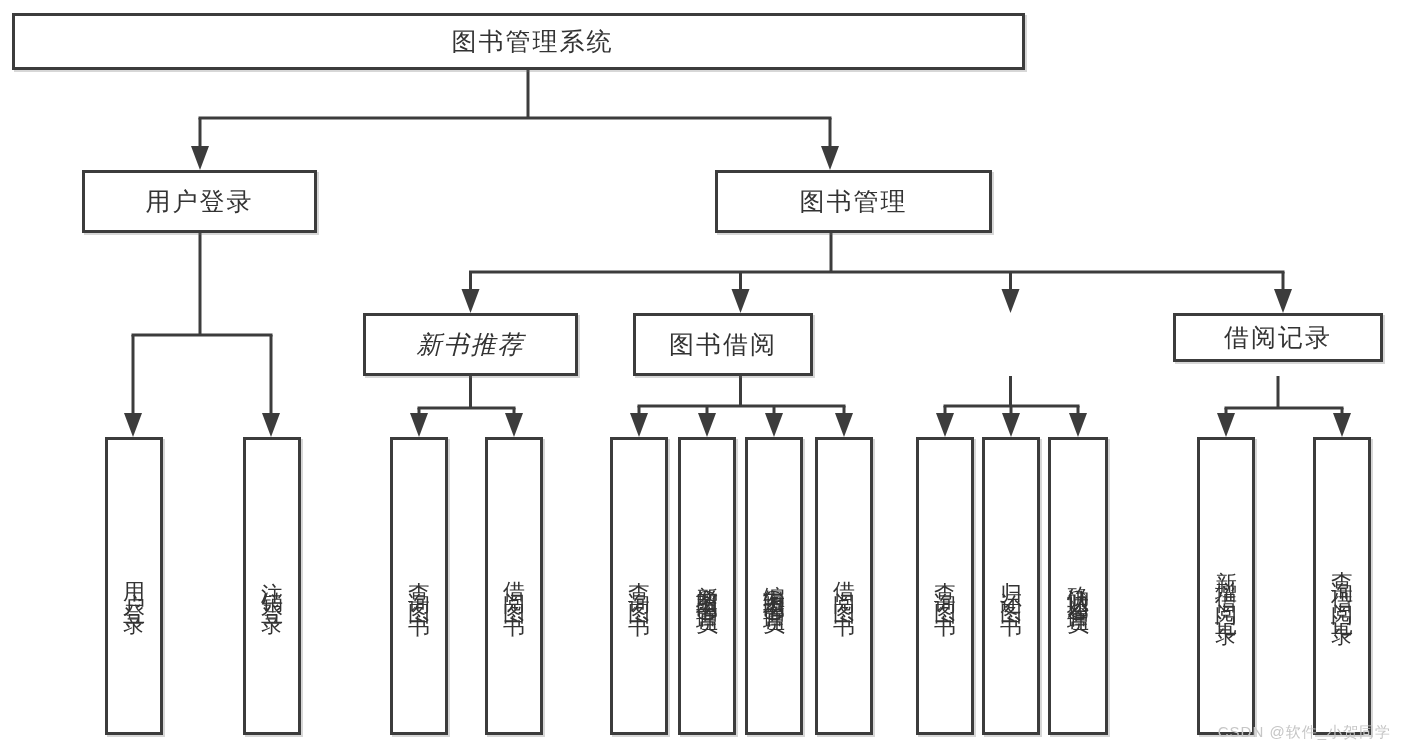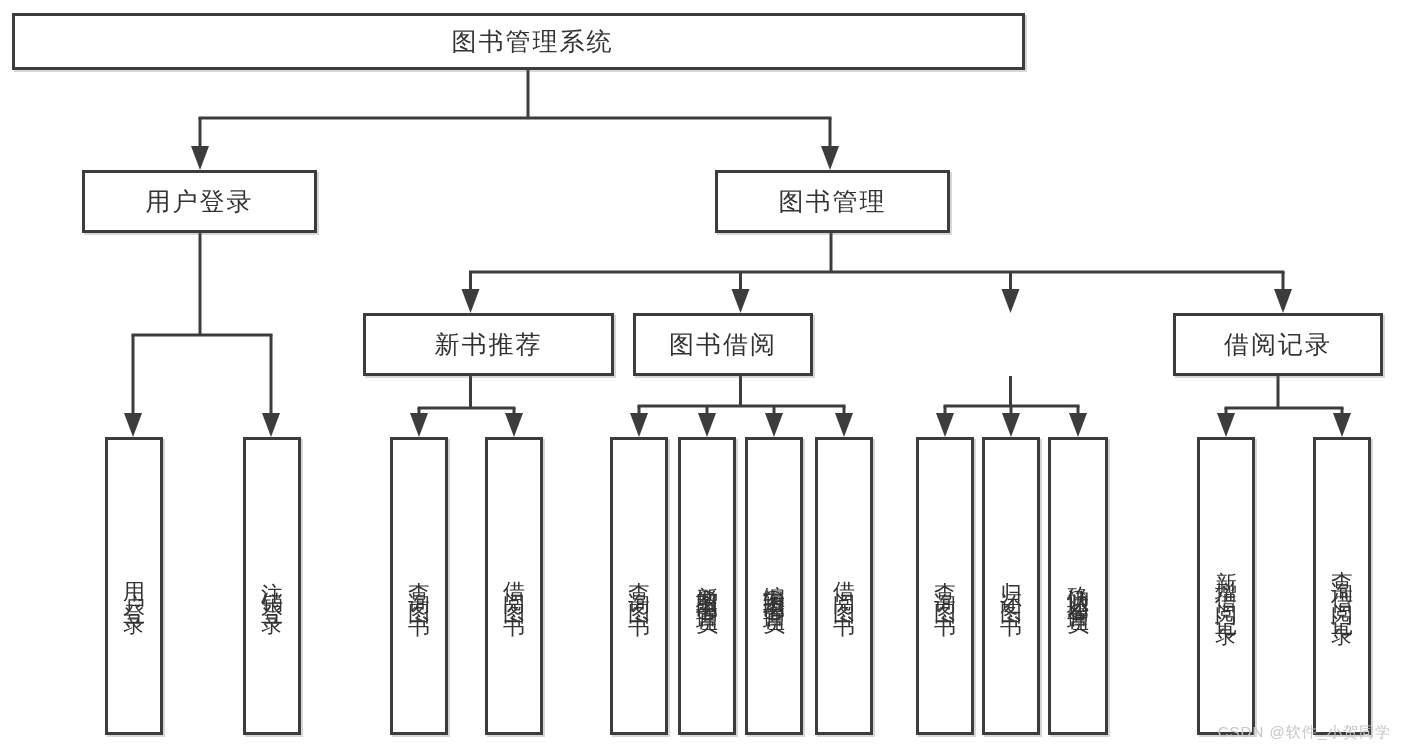--- a/index.html
+++ b/index.html
@@ -108,31 +108,31 @@
     </g>
   </svg>
 
   <div class="box" style="left:12px;top:13px;width:1013px;height:57px;padding-left:28px;">
     <span class="h-label">图书管理系统</span>
   </div>
 
   <div class="box" style="left:82px;top:170px;width:235px;height:63px;">
     <span class="h-label">用户登录</span>
   </div>
-  <div class="box" style="left:715px;top:170px;width:235px;height:63px;">
+  <div class="box" style="left:715px;top:170px;width:277px;height:63px;">
     <span class="h-label">图书管理</span>
   </div>
 
-  <div class="box" style="left:363px;top:313px;width:251px;height:63px;">
+  <div class="box" style="left:363px;top:313px;width:215px;height:63px;font-style:italic;">
     <span class="h-label">新书推荐</span>
   </div>
   <div class="box" style="left:633px;top:313px;width:180px;height:63px;">
     <span class="h-label">图书借阅</span>
   </div>
-  <div class="box" style="left:1173px;top:313px;width:210px;height:63px;">
+  <div class="box" style="left:1173px;top:313px;width:210px;height:49px;">
     <span class="h-label">借阅记录</span>
   </div>
 
   <div class="box v-box" style="left:105px;top:437px;width:58px;height:298px;">
     <span>用户登录</span>
   </div>
   <div class="box v-box" style="left:243px;top:437px;width:58px;height:298px;">
     <span>注销登录</span>
   </div>
 

